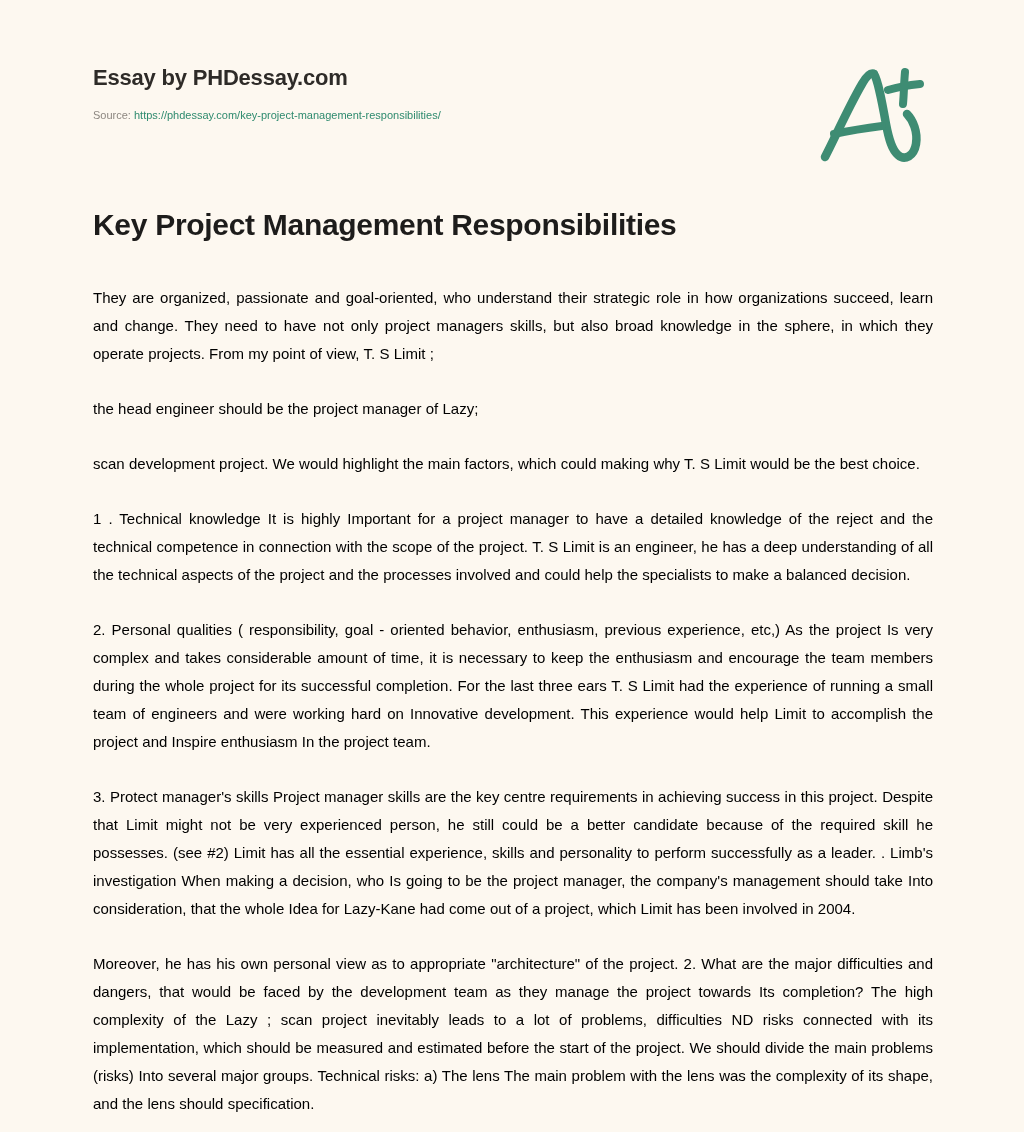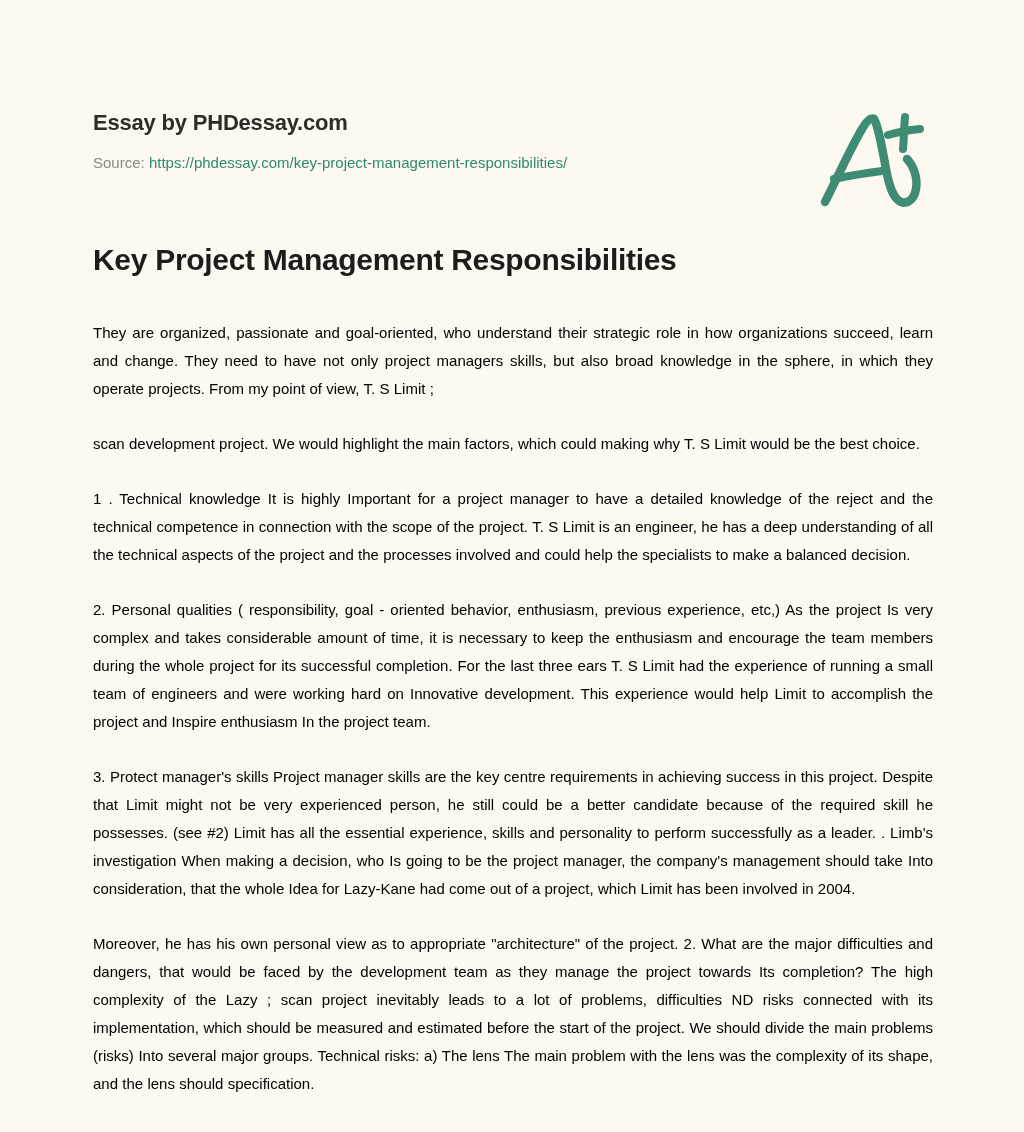--- a/index.html
+++ b/index.html
@@ -15,21 +15,20 @@
     overflow: hidden;
     position: relative;
     -webkit-font-smoothing: antialiased;
   }
 
   .page {
     position: relative;
     width: 1024px;
     height: 912px;
     box-sizing: border-box;
-    margin-top: 45px;
   }
 
   
   .header {
     position: absolute;
     left: 93px;
     top: 64px;
     width: 840px;
   }
 
@@ -38,21 +37,21 @@
     font-weight: bold;
     color: #2e2b28;
     letter-spacing: -0.2px;
     line-height: 1.25;
     margin: 0;
     white-space: nowrap;
   }
 
   .source-line {
     margin: 16px 0 0 0;
-    font-size: 15px;
+    font-size: 11px;
     color: #8d8781;
     line-height: 1.3;
     white-space: nowrap;
   }
 
   .source-label {
     color: #8d8781;
   }
 
   .source-url {
@@ -71,21 +70,21 @@
   .logo svg {
     display: block;
     width: 118px;
     height: 108px;
   }
 
   
   .article {
     position: absolute;
     left: 93px;
-    top: 196px;
+    top: 206px;
     width: 840px;
   }
 
   .doc-title {
     margin: 0;
     font-size: 30px;
     font-weight: bold;
     color: #1d1c1b;
     letter-spacing: -0.3px;
     line-height: 1.25;
@@ -138,20 +137,21 @@
         <path d="M93 10 C 92 20, 92 31, 91 42" stroke-width="8"></path>
       </g>
     </svg>
   </div>
 
   <div class="article">
     <h1 class="doc-title">Key Project Management Responsibilities</h1>
 
     <div class="body-copy">
       <p>They are organized, passionate and goal-oriented, who understand their strategic role in how organizations succeed, learn and change. They need to have not only project managers skills, but also broad knowledge in the sphere, in which they operate projects. From my point of view, T. S Limit ;</p>
+      <p>the head engineer should be the project manager of Lazy;</p>
       <p>scan development project. We would highlight the main factors, which could making why T. S Limit would be the best choice.</p>
       <p>1 . Technical knowledge It is highly Important for a project manager to have a detailed knowledge of the reject and the technical competence in connection with the scope of the project. T. S Limit is an engineer, he has a deep understanding of all the technical aspects of the project and the processes involved and could help the specialists to make a balanced decision.</p>
       <p>2. Personal qualities ( responsibility, goal - oriented behavior, enthusiasm, previous experience, etc,) As the project Is very complex and takes considerable amount of time, it is necessary to keep the enthusiasm and encourage the team members during the whole project for its successful completion. For the last three ears T. S Limit had the experience of running a small team of engineers and were working hard on Innovative development. This experience would help Limit to accomplish the project and Inspire enthusiasm In the project team.</p>
       <p>3. Protect manager's skills Project manager skills are the key centre requirements in achieving success in this project. Despite that Limit might not be very experienced person, he still could be a better candidate because of the required skill he possesses. (see #2) Limit has all the essential experience, skills and personality to perform successfully as a leader. . Limb's investigation When making a decision, who Is going to be the project manager, the company's management should take Into consideration, that the whole Idea for Lazy-Kane had come out of a project, which Limit has been involved in 2004.</p>
       <p>Moreover, he has his own personal view as to appropriate "architecture" of the project. 2. What are the major difficulties and dangers, that would be faced by the development team as they manage the project towards Its completion? The high complexity of the Lazy ; scan project inevitably leads to a lot of problems, difficulties ND risks connected with its implementation, which should be measured and estimated before the start of the project. We should divide the main problems (risks) Into several major groups. Technical risks: a) The lens The main problem with the lens was the complexity of its shape, and the lens should specification.</p>
 
     </div>
   </div>
 
 </div>

